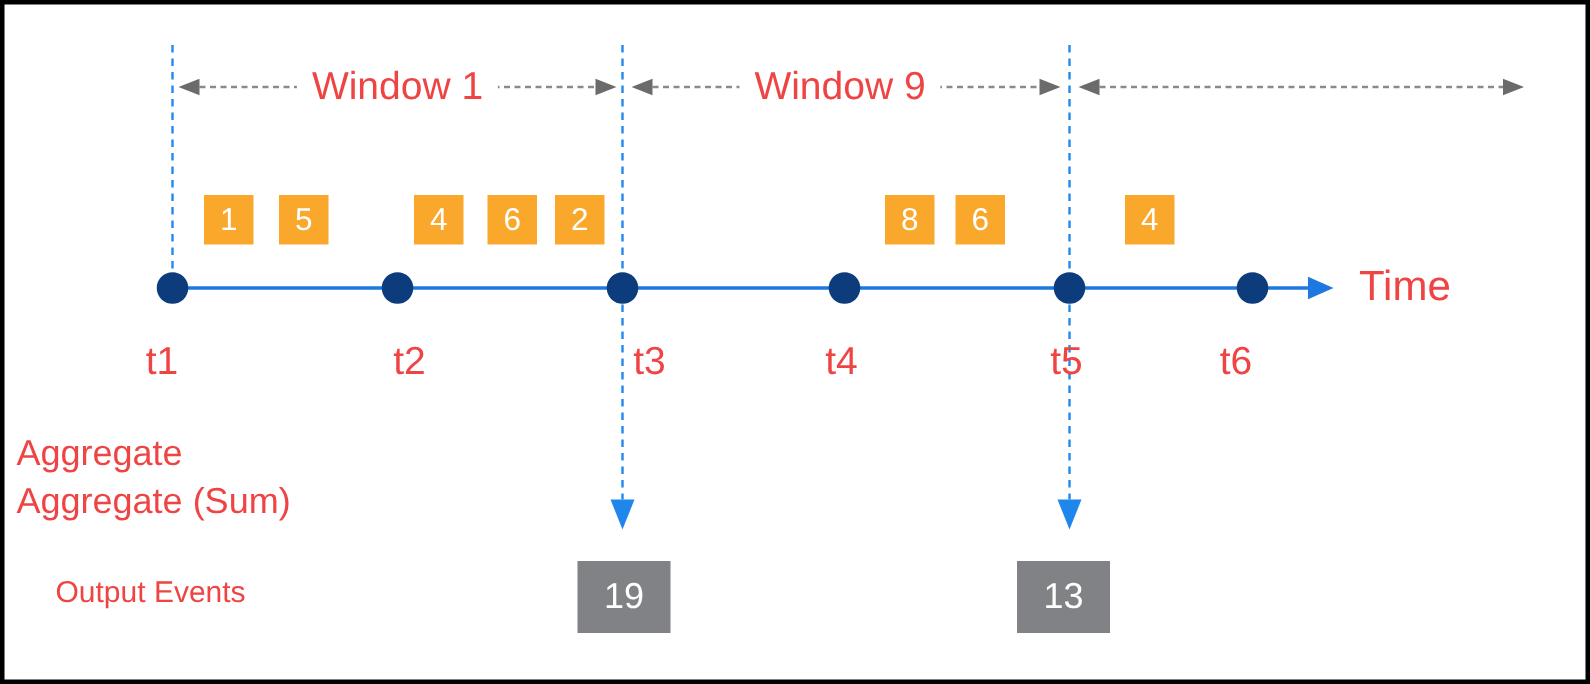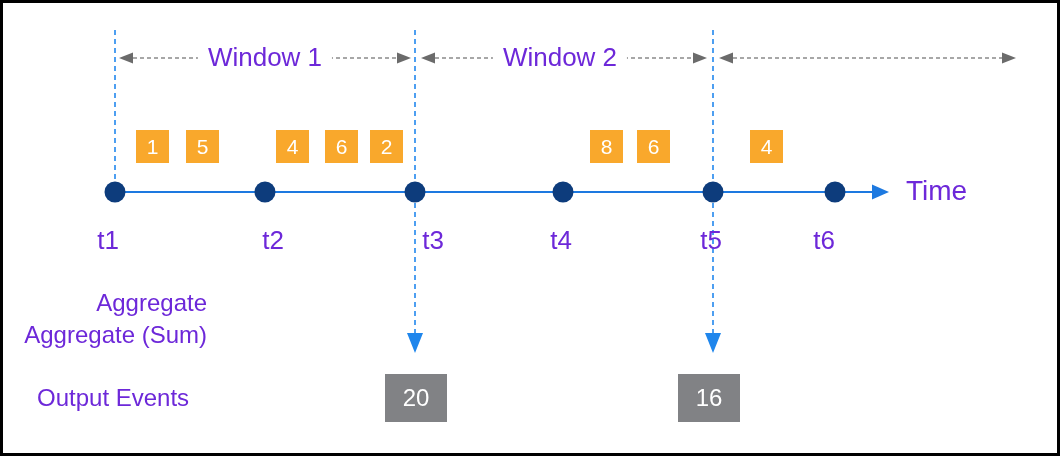--- a/index.html
+++ b/index.html
@@ -9,21 +9,21 @@
     width: 1060px;
     height: 456px;
     background: #ffffff;
     border: 3px solid #000000;
     font-family: "Liberation Sans", sans-serif;
     overflow: hidden;
   }
   .layer { position: absolute; left: 0; top: 0; }
   .label {
     position: absolute;
-    color: #6d28d9;
+    color: #ef4444;
     font-weight: 300;
     white-space: nowrap;
   }
   .win-label {
     top: 39px;
     font-size: 26px;
     transform: translateX(-50%);
     background: #ffffff;
     padding: 0 10px;
   }
@@ -35,28 +35,28 @@
   .time-label {
     left: 891px;
     top: 172px;
     font-size: 28px;
     margin-left: 12px;
   }
   .agg-label {
     left: 8px;
     top: 284px;
     width: 196px;
-    text-align: right;
+    text-align: left;
     font-size: 24px;
     line-height: 32px;
   }
   .out-label {
     left: 34px;
     top: 381px;
-    font-size: 24px;
+    font-size: 20px;
   }
   .evt {
     position: absolute;
     top: 127px;
     width: 33px;
     height: 33px;
     background: #f9a82c;
     color: #ffffff;
     font-size: 21px;
     font-weight: 300;
@@ -119,21 +119,21 @@
       <line x1="412" y1="200" x2="412" y2="330" stroke="#2288ee" stroke-width="1.6" stroke-dasharray="5 4"></line>
       <polygon points="404,330 420,330 412,350" fill="#1f86ec"></polygon>
     </g>
     <g>
       <line x1="710" y1="200" x2="710" y2="330" stroke="#2288ee" stroke-width="1.6" stroke-dasharray="5 4"></line>
       <polygon points="702,330 718,330 710,350" fill="#1f86ec"></polygon>
     </g>
   </svg>
 
   <div class="label win-label" style="left:262px">Window 1</div>
-  <div class="label win-label" style="left:557px">Window 2</div>
+  <div class="label win-label" style="left:557px">Window 9</div>
 
   <div class="evt" style="left:133px">1</div>
   <div class="evt" style="left:183px">5</div>
   <div class="evt" style="left:273px">4</div>
   <div class="evt" style="left:322px">6</div>
   <div class="evt" style="left:367px">2</div>
   <div class="evt" style="left:587px">8</div>
   <div class="evt" style="left:634px">6</div>
   <div class="evt" style="left:747px">4</div>
 
@@ -145,16 +145,16 @@
   <div class="label tick-label" style="left:821px">t6</div>
 
   <div class="label time-label">Time</div>
 
   <div class="label agg-label">
     <div>Aggregate</div>
     <div>Aggregate (Sum)</div>
   </div>
 
   <div class="label out-label">Output Events</div>
-  <div class="out-box" style="left:382px">20</div>
-  <div class="out-box" style="left:675px">16</div>
+  <div class="out-box" style="left:382px">19</div>
+  <div class="out-box" style="left:675px">13</div>
 
 </div>
 
 </body></html>

